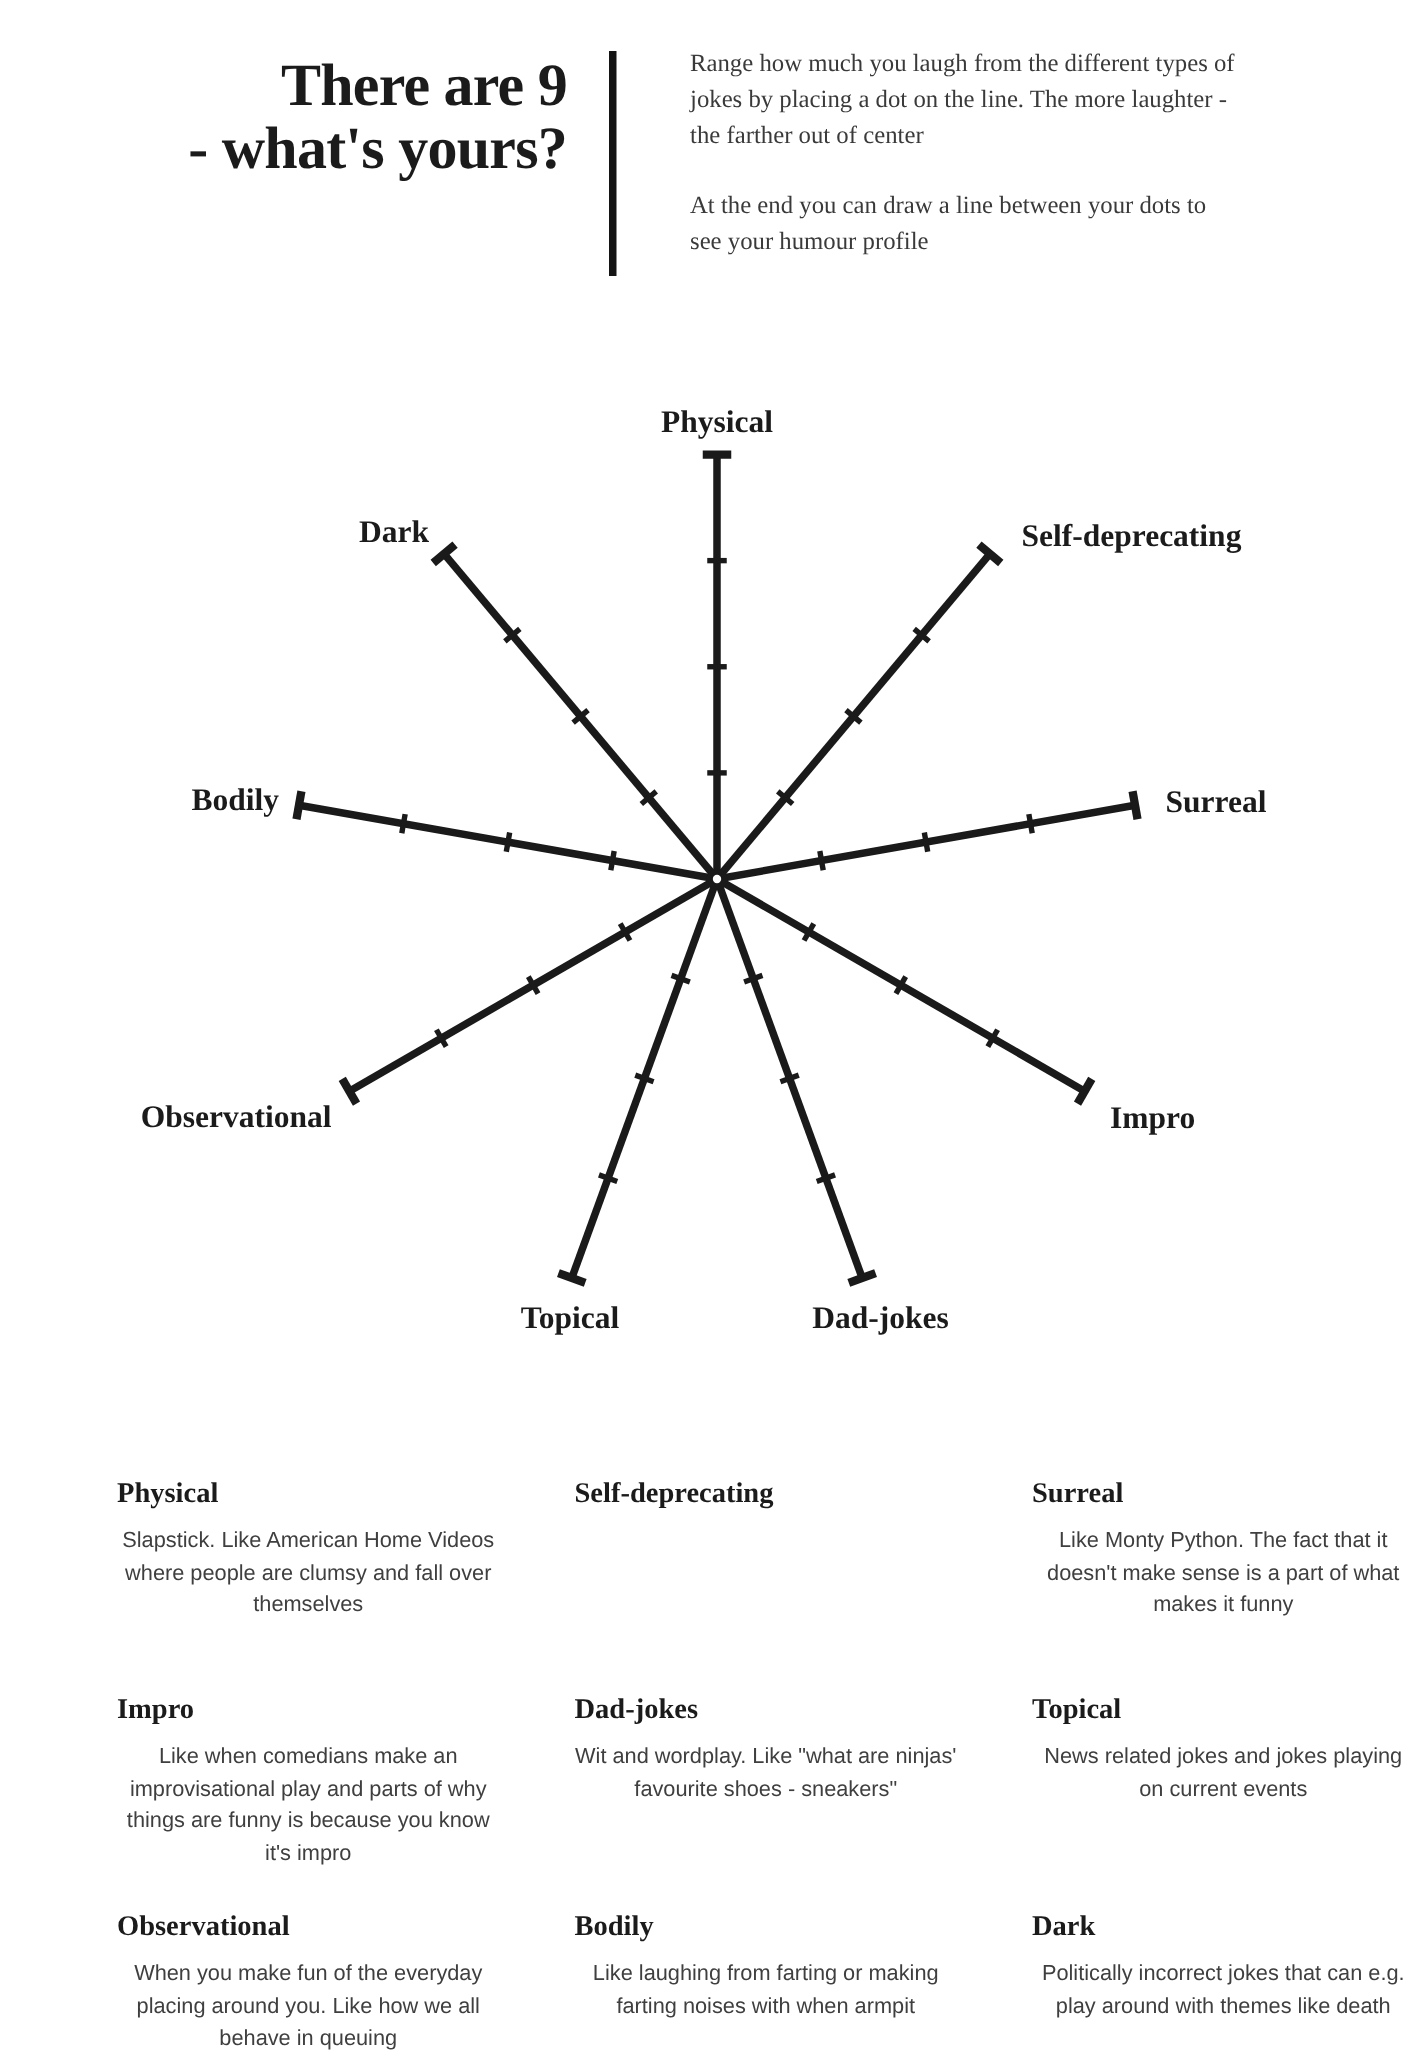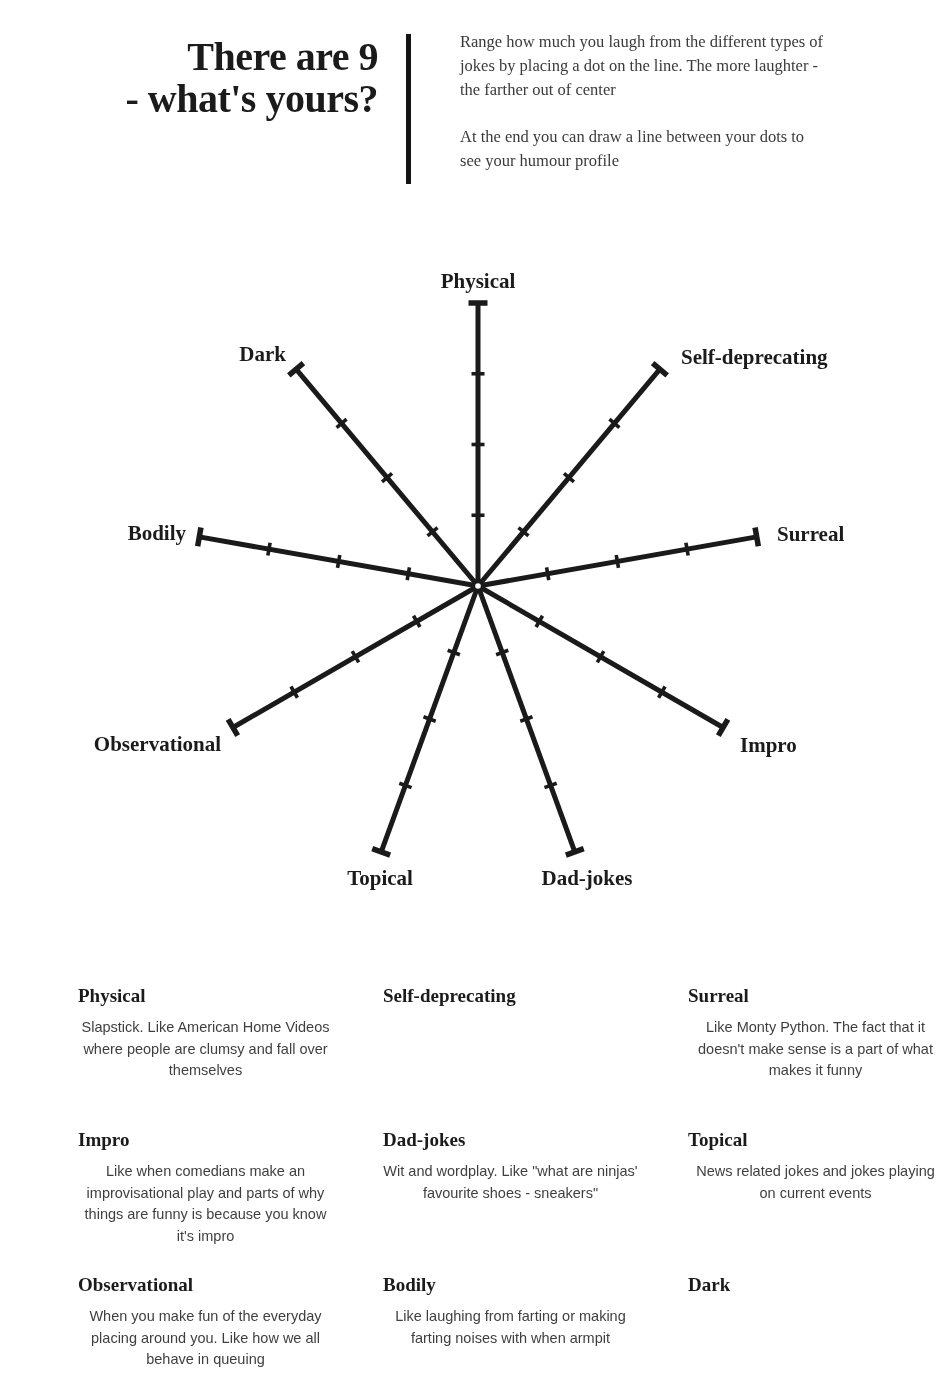--- a/index.html
+++ b/index.html
@@ -186,16 +186,17 @@
       <div class="desc-card">
         <h3>Observational</h3>
         <p>When you make fun of the everyday placing around you. Like how we all behave in queuing</p>
       </div>
       <div class="desc-card">
         <h3>Bodily</h3>
         <p>Like laughing from farting or making farting noises with when armpit</p>
       </div>
       <div class="desc-card">
         <h3>Dark</h3>
+        <p>Politically incorrect jokes that can e.g. play around with themes like death</p>
       </div>
     </section>
 
 </div>
 
 </body></html>

